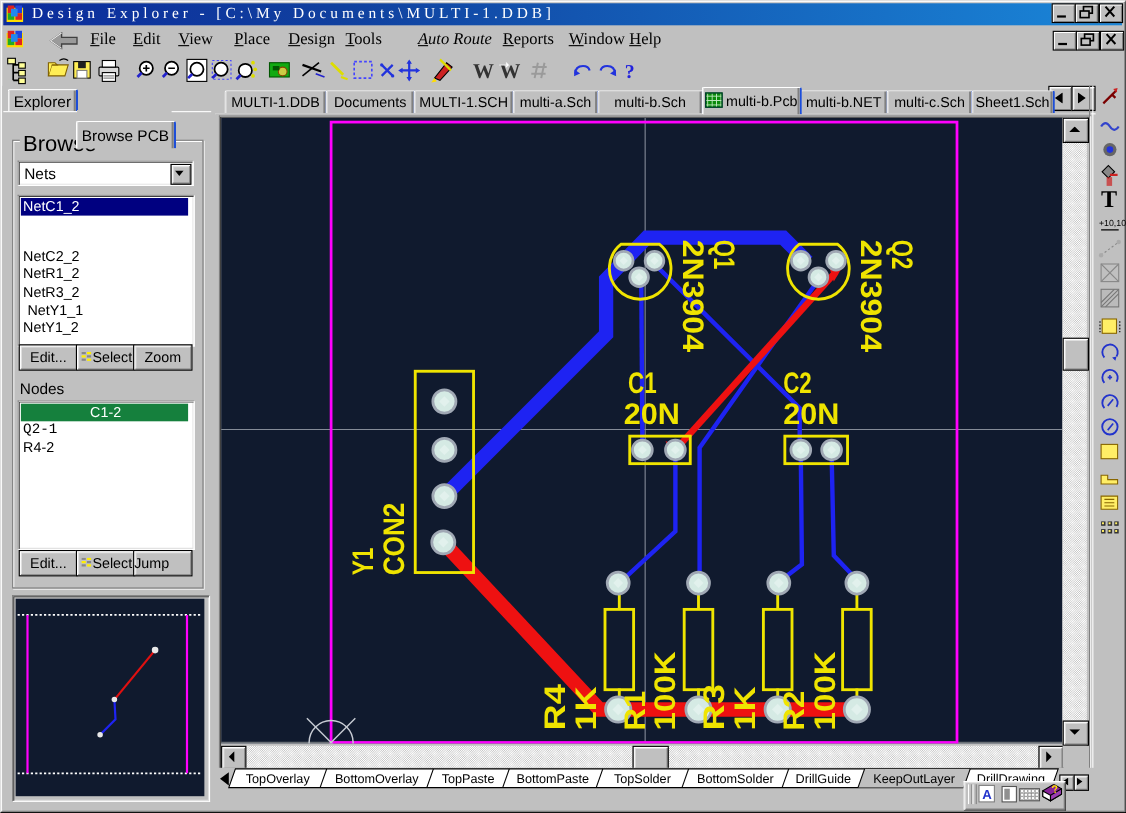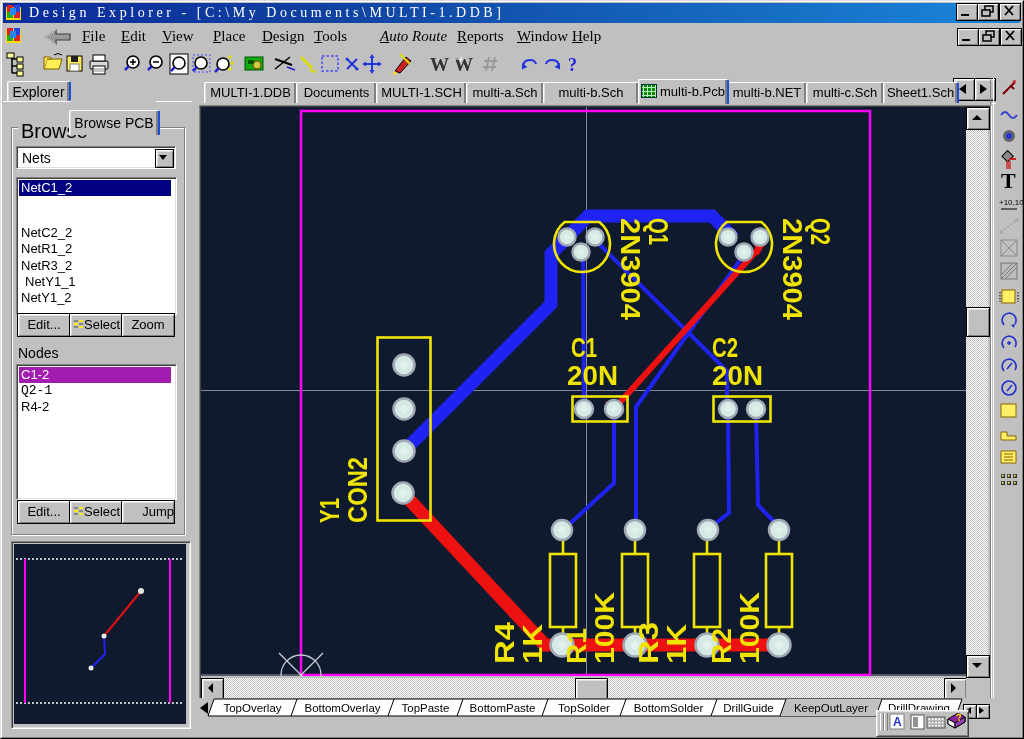--- a/index.html
+++ b/index.html
@@ -180,34 +180,34 @@
         <rect width="4" height="2" y="3" fill="#ffee00"></rect>
         <rect width="4" height="2" x="5" y="3" fill="#888"></rect>
         <rect width="4" height="2" y="6" fill="#888"></rect>
         <rect width="4" height="2" x="5" y="6" fill="#ffee00"></rect>
       </svg></span>Select</div>
 <div class="abs btn3d" style="left:121px;top:313px;width:52px;height:22px;font-size:13px;text-align:center;line-height:21px;">Zoom</div>
 
 <div class="abs" style="left:18px;top:345px;font-size:14px;">Nodes</div>
 <div class="abs sunken" style="left:16px;top:364px;width:159px;height:134px;background:#fff;"></div>
 <div class="abs" style="left:19px;top:367px;width:152px;font-size:13px;line-height:16.2px;">
-<div style="background:#a21caf;color:#fff;padding-left:2px;">C1-2</div>
+<div style="background:#15803d;color:#fff;padding-left:2px;text-align:center;">C1-2</div>
 <div style="padding-left:2px;font-family:Liberation Mono, monospace;">Q2-1</div>
 <div style="padding-left:2px;">R4-2</div>
 </div>
 <div class="abs btn3d" style="left:17px;top:500px;width:52px;height:22px;font-size:13px;text-align:center;line-height:21px;">Edit...</div>
 <div class="abs btn3d" style="left:69px;top:500px;width:52px;height:22px;font-size:13px;line-height:21px;"><span id="selicon2" style="display:inline-block;width:9px;height:9px;margin:0 1px 0 4px;"><svg width="9" height="9">
         <rect width="4" height="2" y="0" fill="#888"></rect>
         <rect width="4" height="2" x="5" y="0" fill="#ffee00"></rect>
         <rect width="4" height="2" y="3" fill="#ffee00"></rect>
         <rect width="4" height="2" x="5" y="3" fill="#888"></rect>
         <rect width="4" height="2" y="6" fill="#888"></rect>
         <rect width="4" height="2" x="5" y="6" fill="#ffee00"></rect>
       </svg></span>Select</div>
-<div class="abs btn3d" style="left:121px;top:500px;width:52px;height:22px;font-size:13px;text-align:right;line-height:21px;">Jump</div>
+<div class="abs btn3d" style="left:121px;top:500px;width:52px;height:22px;font-size:13px;text-align:left;line-height:21px;">Jump</div>
 
 <div class="abs sunken" style="left:11px;top:541px;width:178px;height:186px;"></div>
 <svg class="abs" style="left:14px;top:544px;" width="172" height="180" viewBox="0 0 172 180">
   <rect x="0" y="0" width="172" height="180" fill="#101a2e"></rect>
   <line x1="2" y1="15" x2="168" y2="15" stroke="#fff" stroke-width="1.5" stroke-dasharray="2,2"></line>
   <line x1="2" y1="159" x2="168" y2="159" stroke="#fff" stroke-width="1.5" stroke-dasharray="2,2"></line>
   <line x1="11" y1="15" x2="11" y2="159" stroke="#ff00ff" stroke-width="2"></line>
   <line x1="156" y1="15" x2="156" y2="159" stroke="#ff00ff" stroke-width="2"></line>
   <line x1="90" y1="92" x2="127" y2="47" stroke="#e01010" stroke-width="2"></line>
   <polyline points="90,92 91,110 77,124" stroke="#1e23f2" stroke-width="2" fill="none"></polyline>

